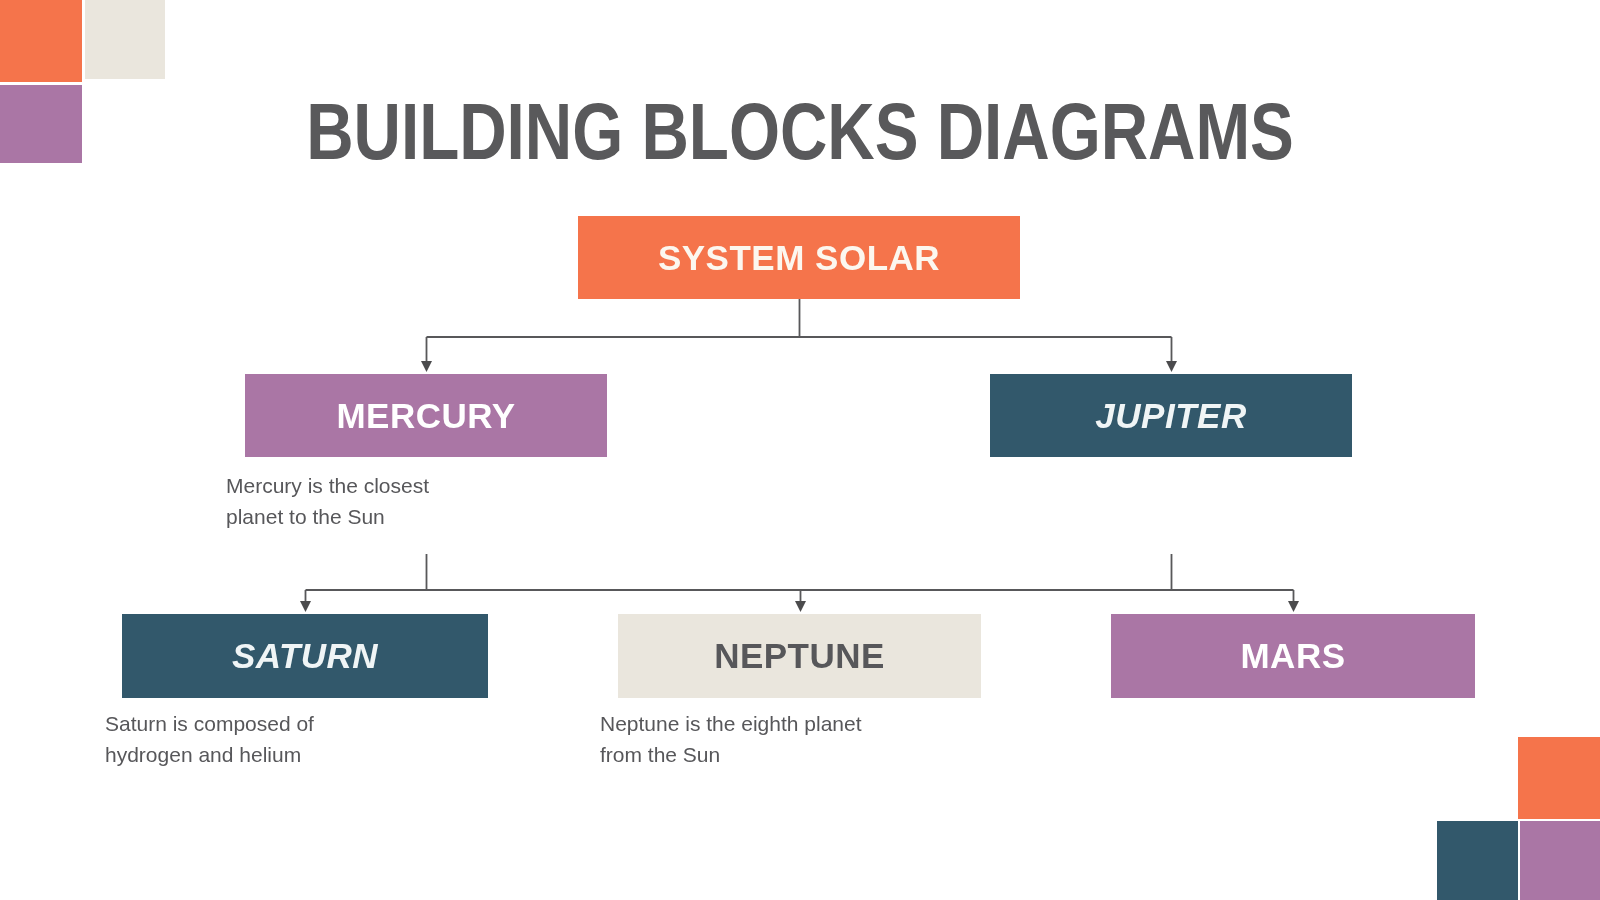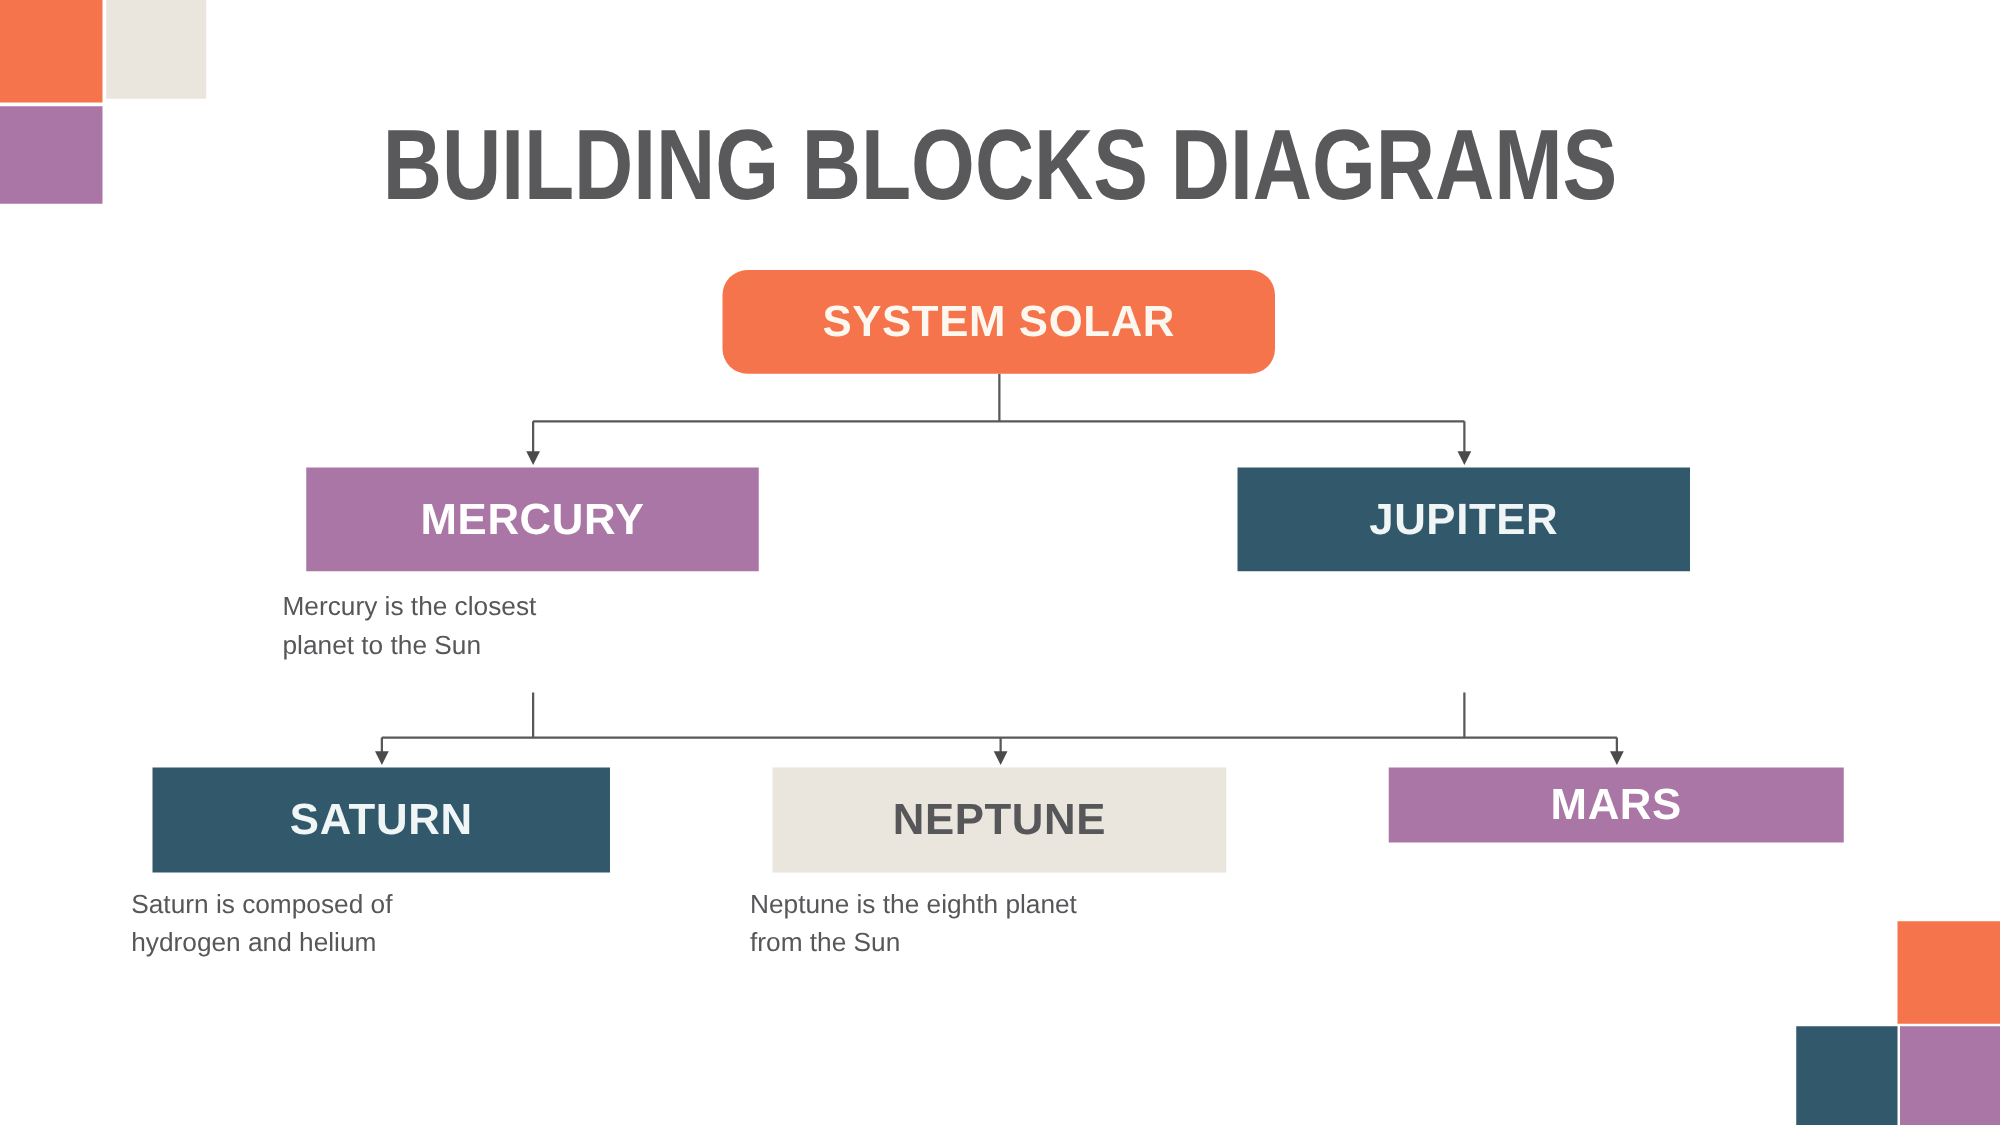--- a/index.html
+++ b/index.html
@@ -53,31 +53,31 @@
     position: absolute;
     height: 83px;
     display: flex;
     align-items: center;
     justify-content: center;
     font-size: 35px;
     font-weight: 700;
     letter-spacing: 0.5px;
     white-space: nowrap;
   }
-  .node-orange { background: #F5744B; color: #FCF7EF; border-radius: 20px; }
+  .node-orange { background: #F5744B; color: #FCF7EF; }
   .node-purple { background: #AA76A5; color: #ffffff; }
-  .node-teal   { background: #32586B; color: #F0F5F6; }
+  .node-teal   { background: #32586B; color: #F0F5F6; font-style: italic; }
   .node-beige  { background: #EAE6DD; color: #57575A; }
 
   .n-root    { left: 578px;  top: 216px; width: 442px; }
   .n-mercury { left: 245px;  top: 374px; width: 362px; }
   .n-jupiter { left: 990px;  top: 374px; width: 362px; }
   .n-saturn  { left: 122px;  top: 614px; width: 366px; height: 84px; }
   .n-neptune { left: 618px;  top: 614px; width: 363px; height: 84px; }
-  .n-mars    { left: 1111px; top: 614px; width: 364px; height: 60px; }
+  .n-mars    { left: 1111px; top: 614px; width: 364px; height: 84px; }
 
   
   .desc {
     position: absolute;
     width: 400px;
     text-align: left;
     font-size: 21px;
     line-height: 31px;
     color: #57575A;
     white-space: pre-line;

